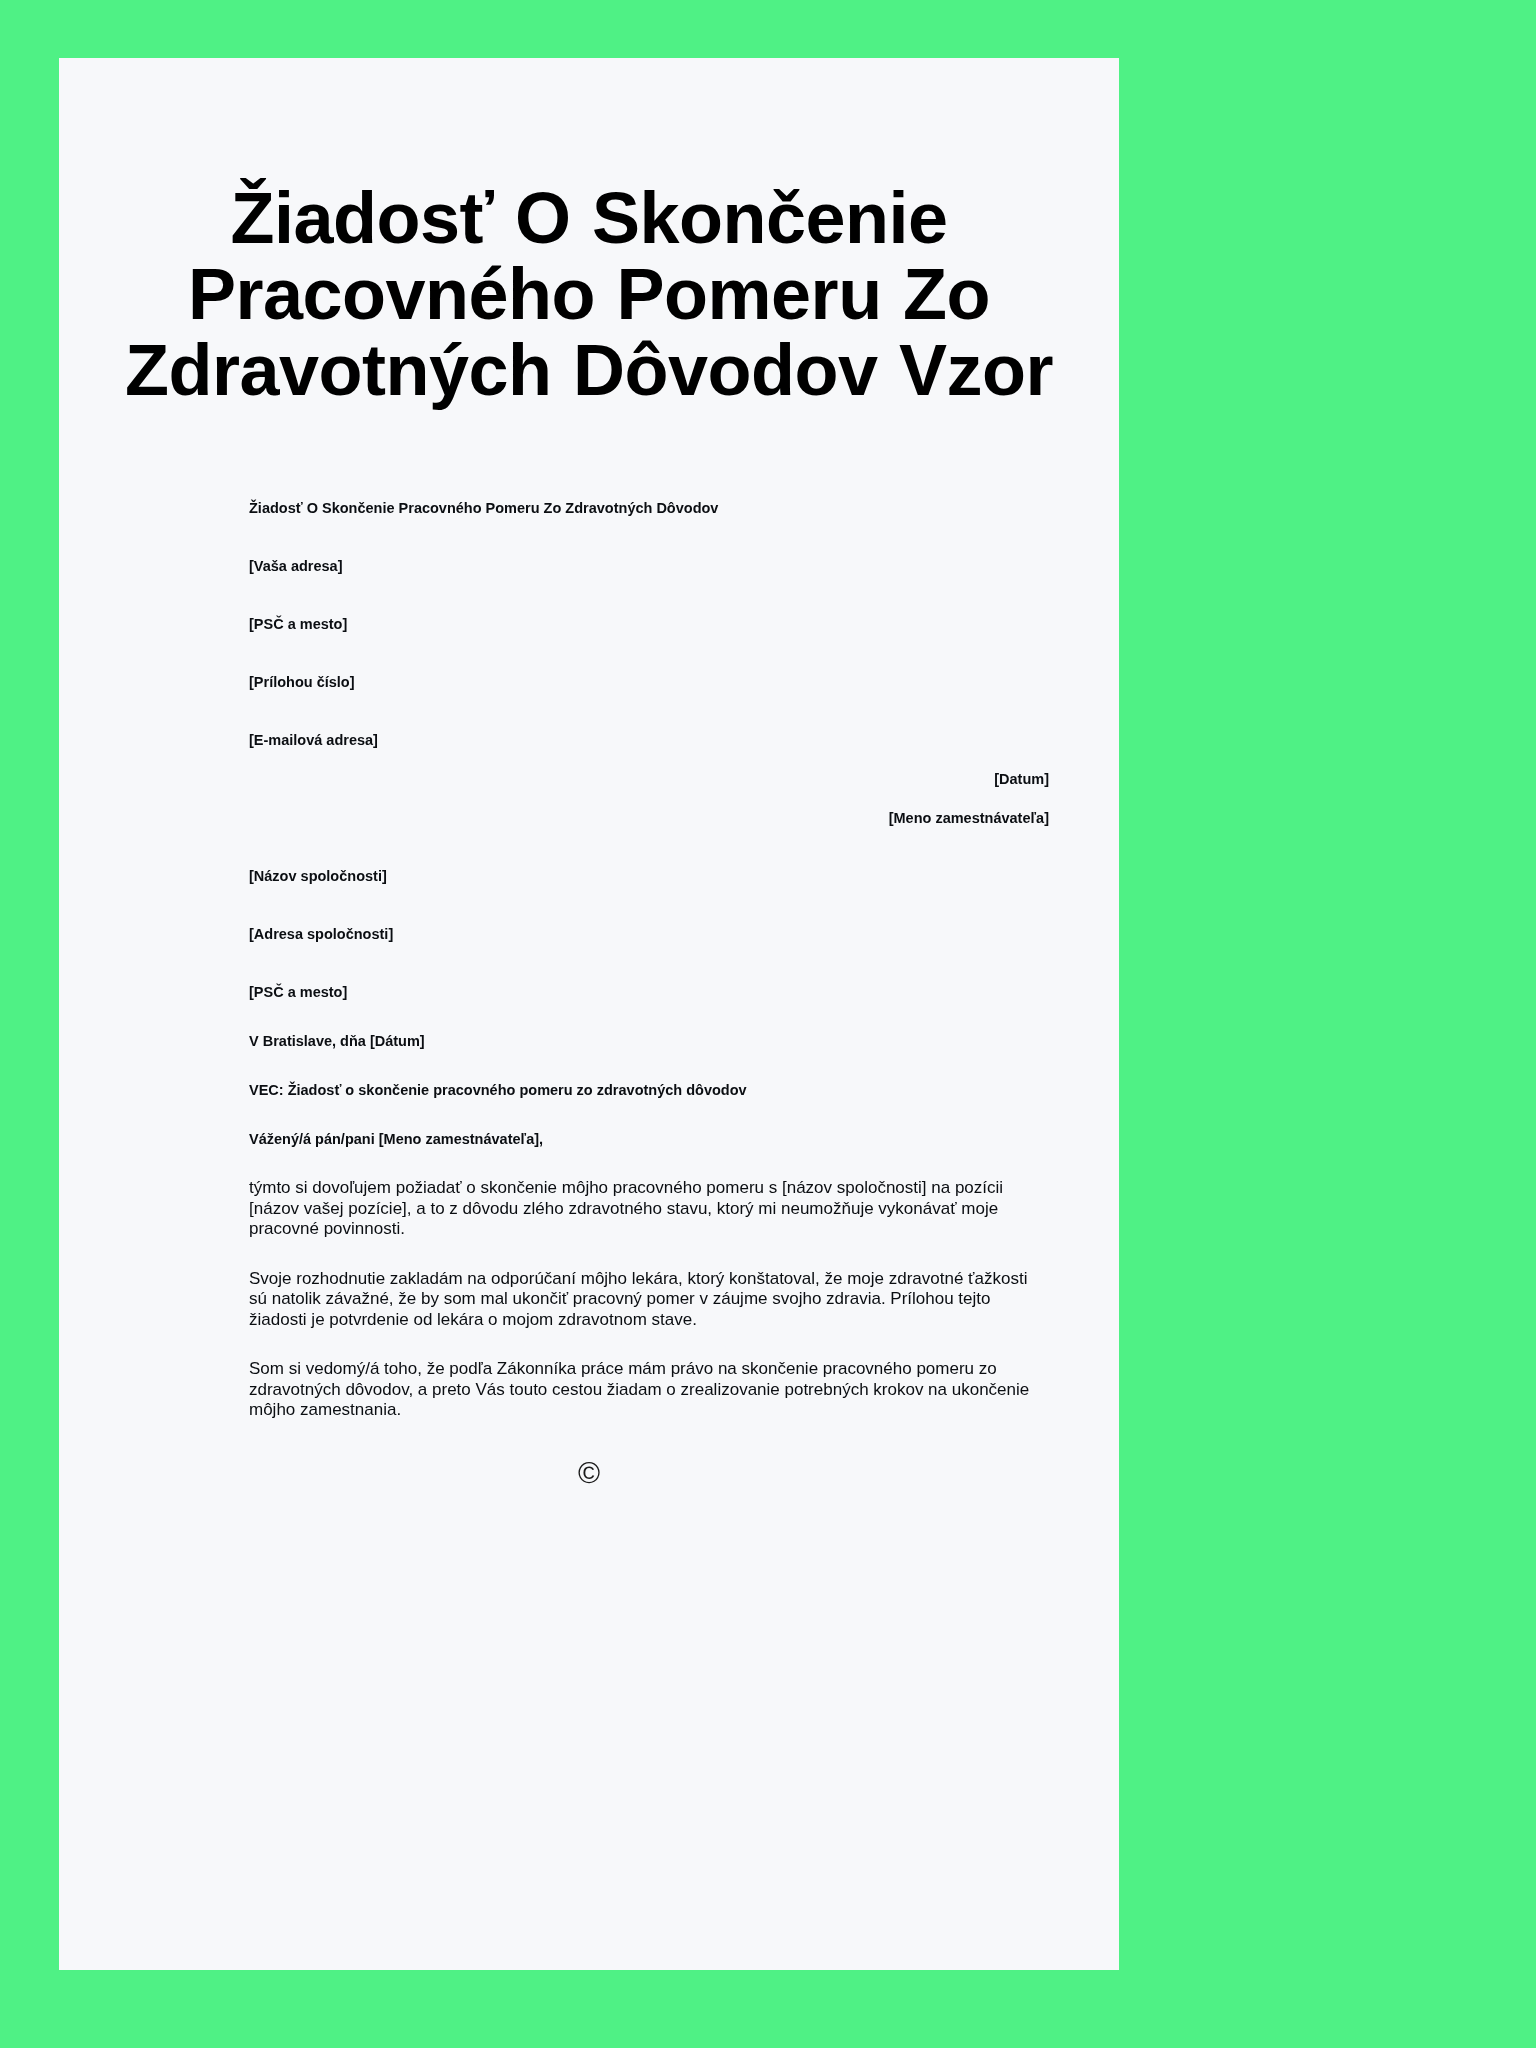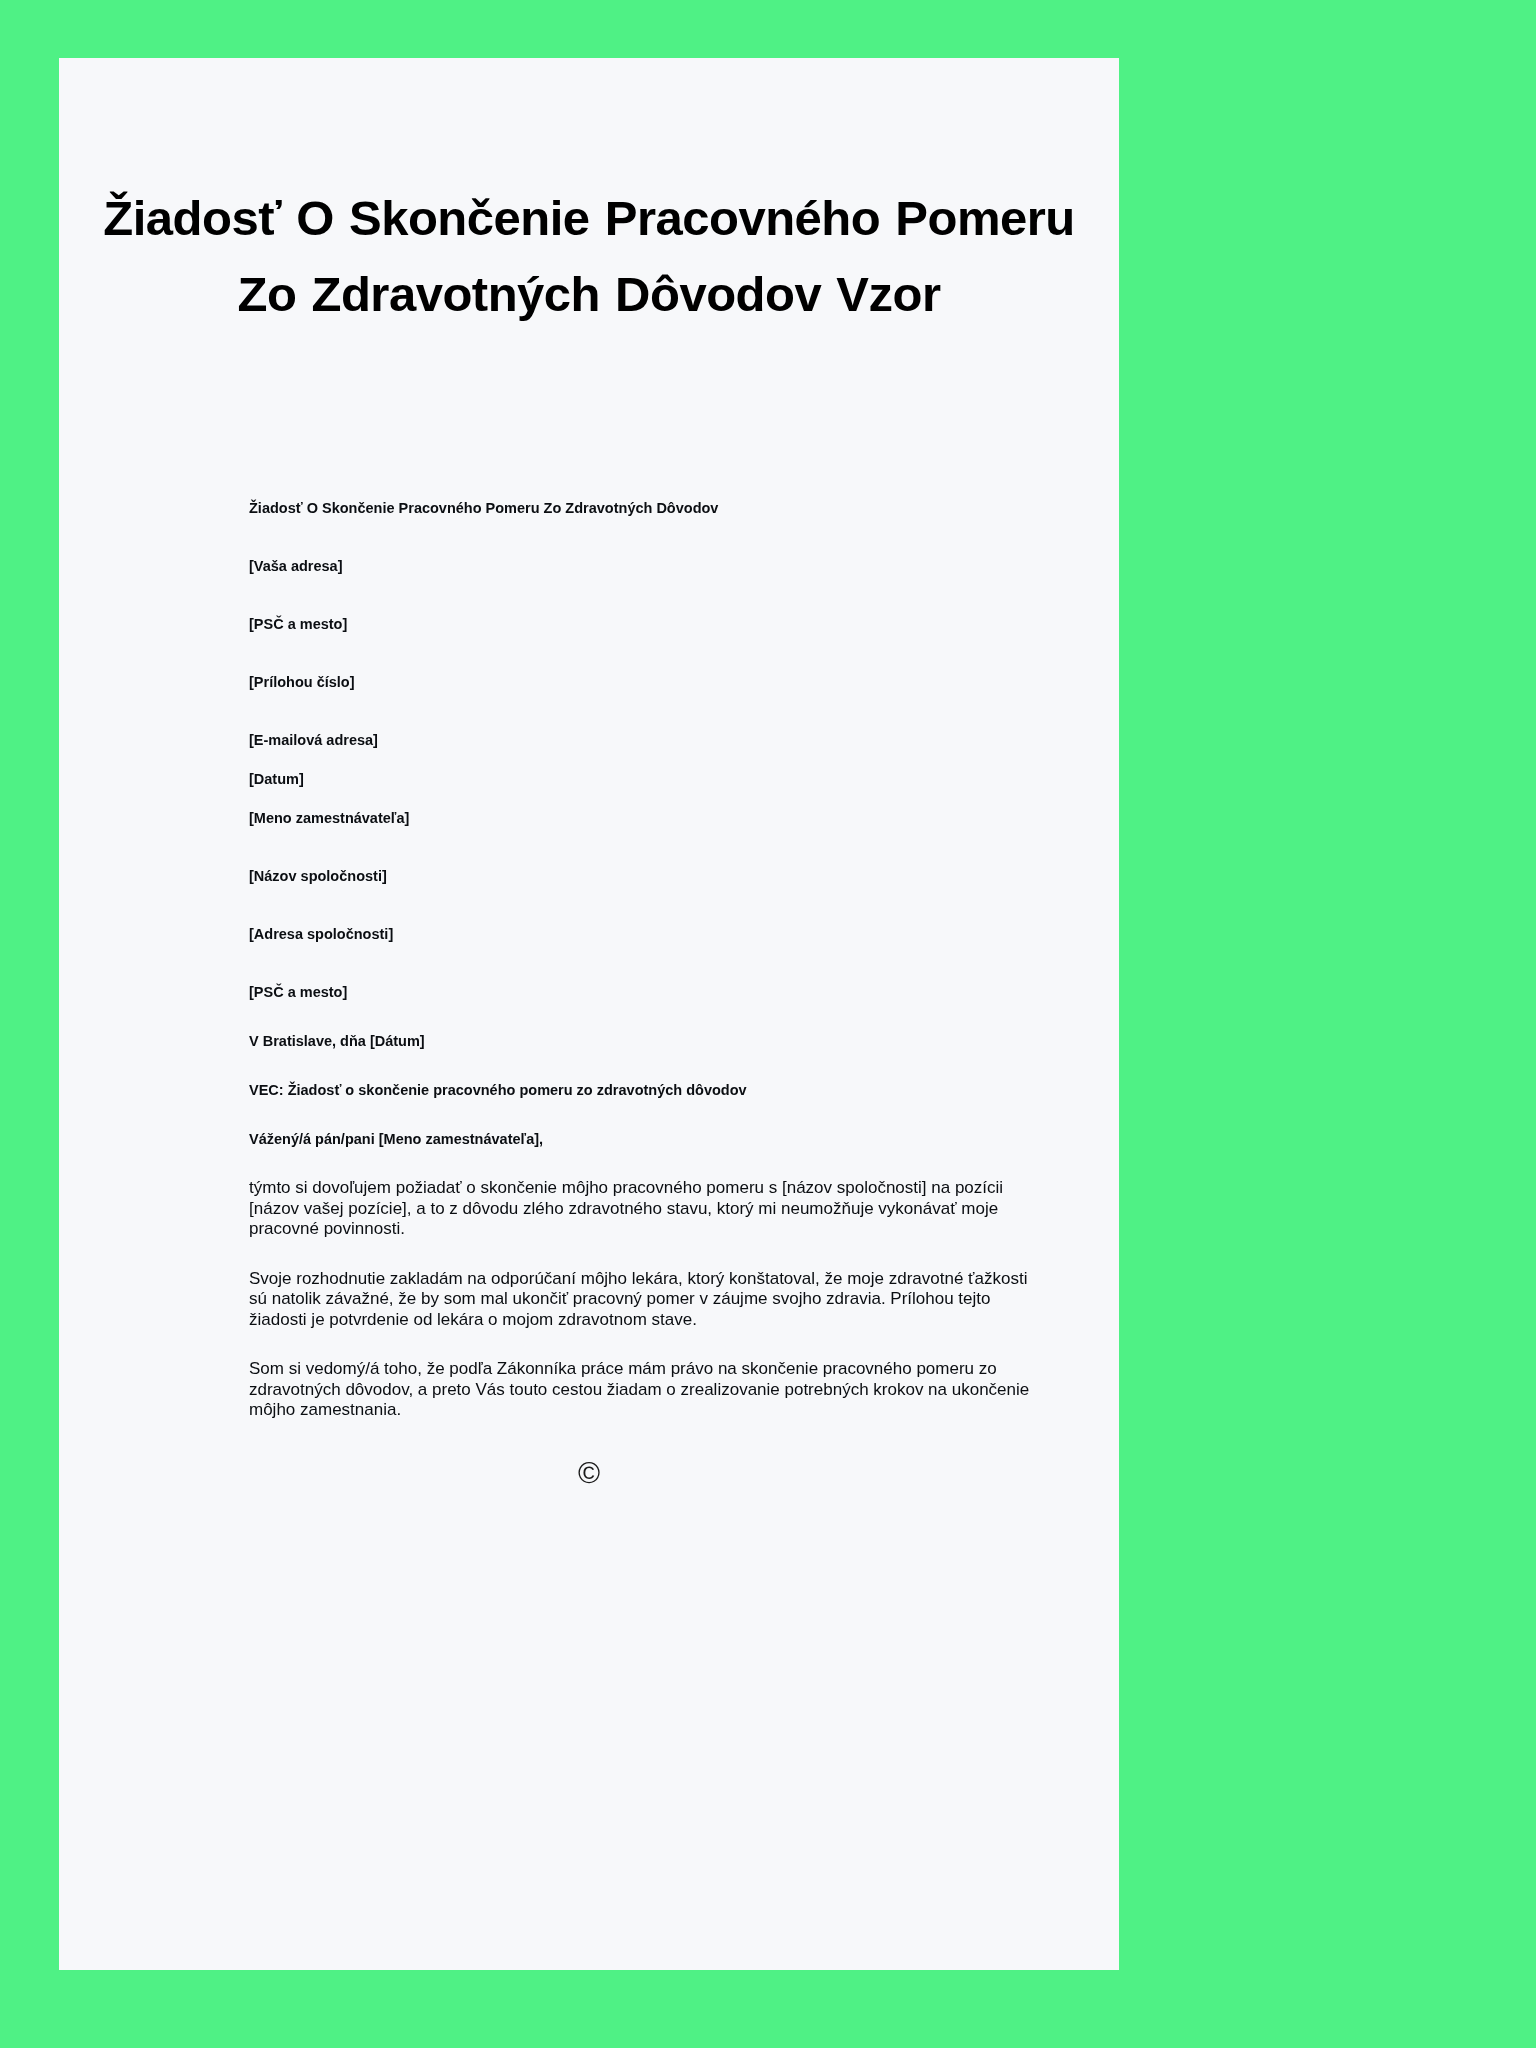--- a/index.html
+++ b/index.html
@@ -30,21 +30,21 @@
     margin: 0;
     padding: 0 16px;
     position: absolute;
     left: 0;
     top: 122px;
     width: 1060px;
     box-sizing: border-box;
     text-align: center;
     font-family: "Liberation Sans", sans-serif;
     font-weight: 700;
-    font-size: 49px;
+    font-size: 72px;
     line-height: 76px;
     letter-spacing: -0.5px;
     color: #000000;
     word-spacing: 2px;
   }
 
   .doc-body {
     position: absolute;
     left: 190px;
     top: 440px;
@@ -59,21 +59,21 @@
     color: #0b0e12;
     margin: 0;
   }
 
   
   .line-heading { margin: 0 0 16px 0; }
 
   
   .gap-lg  { margin-top: 38px; }
   .gap-md  { margin-top: 29px; }
-  .gap-sm  { margin-top: 19px; }
+  .gap-sm  { margin-top: 19px; text-align: right; }
 
   .para {
     font-family: "Liberation Sans", sans-serif;
     font-weight: 400;
     font-size: 17px;
     line-height: 20.5px;
     color: #0b0e12;
     margin: 29px 12px 0 0;
     width: 790px;
   }

